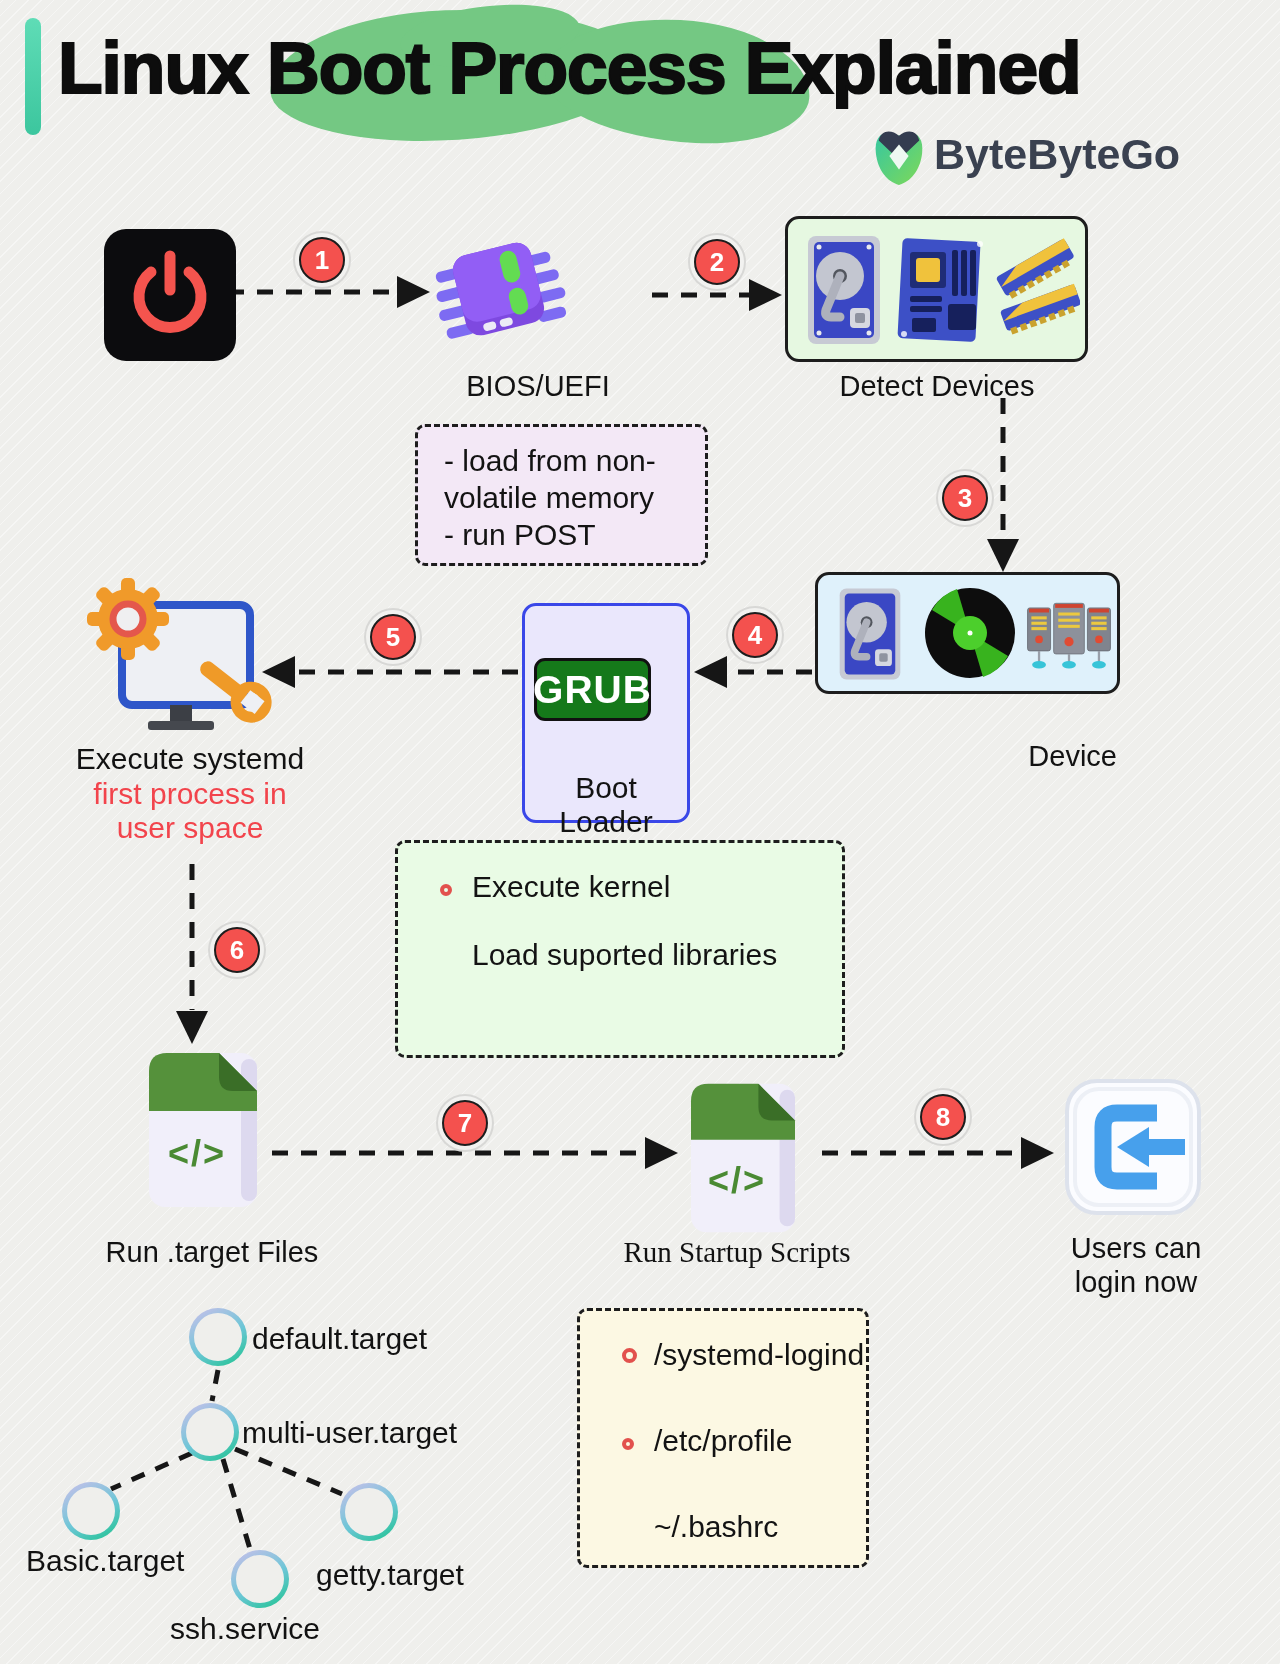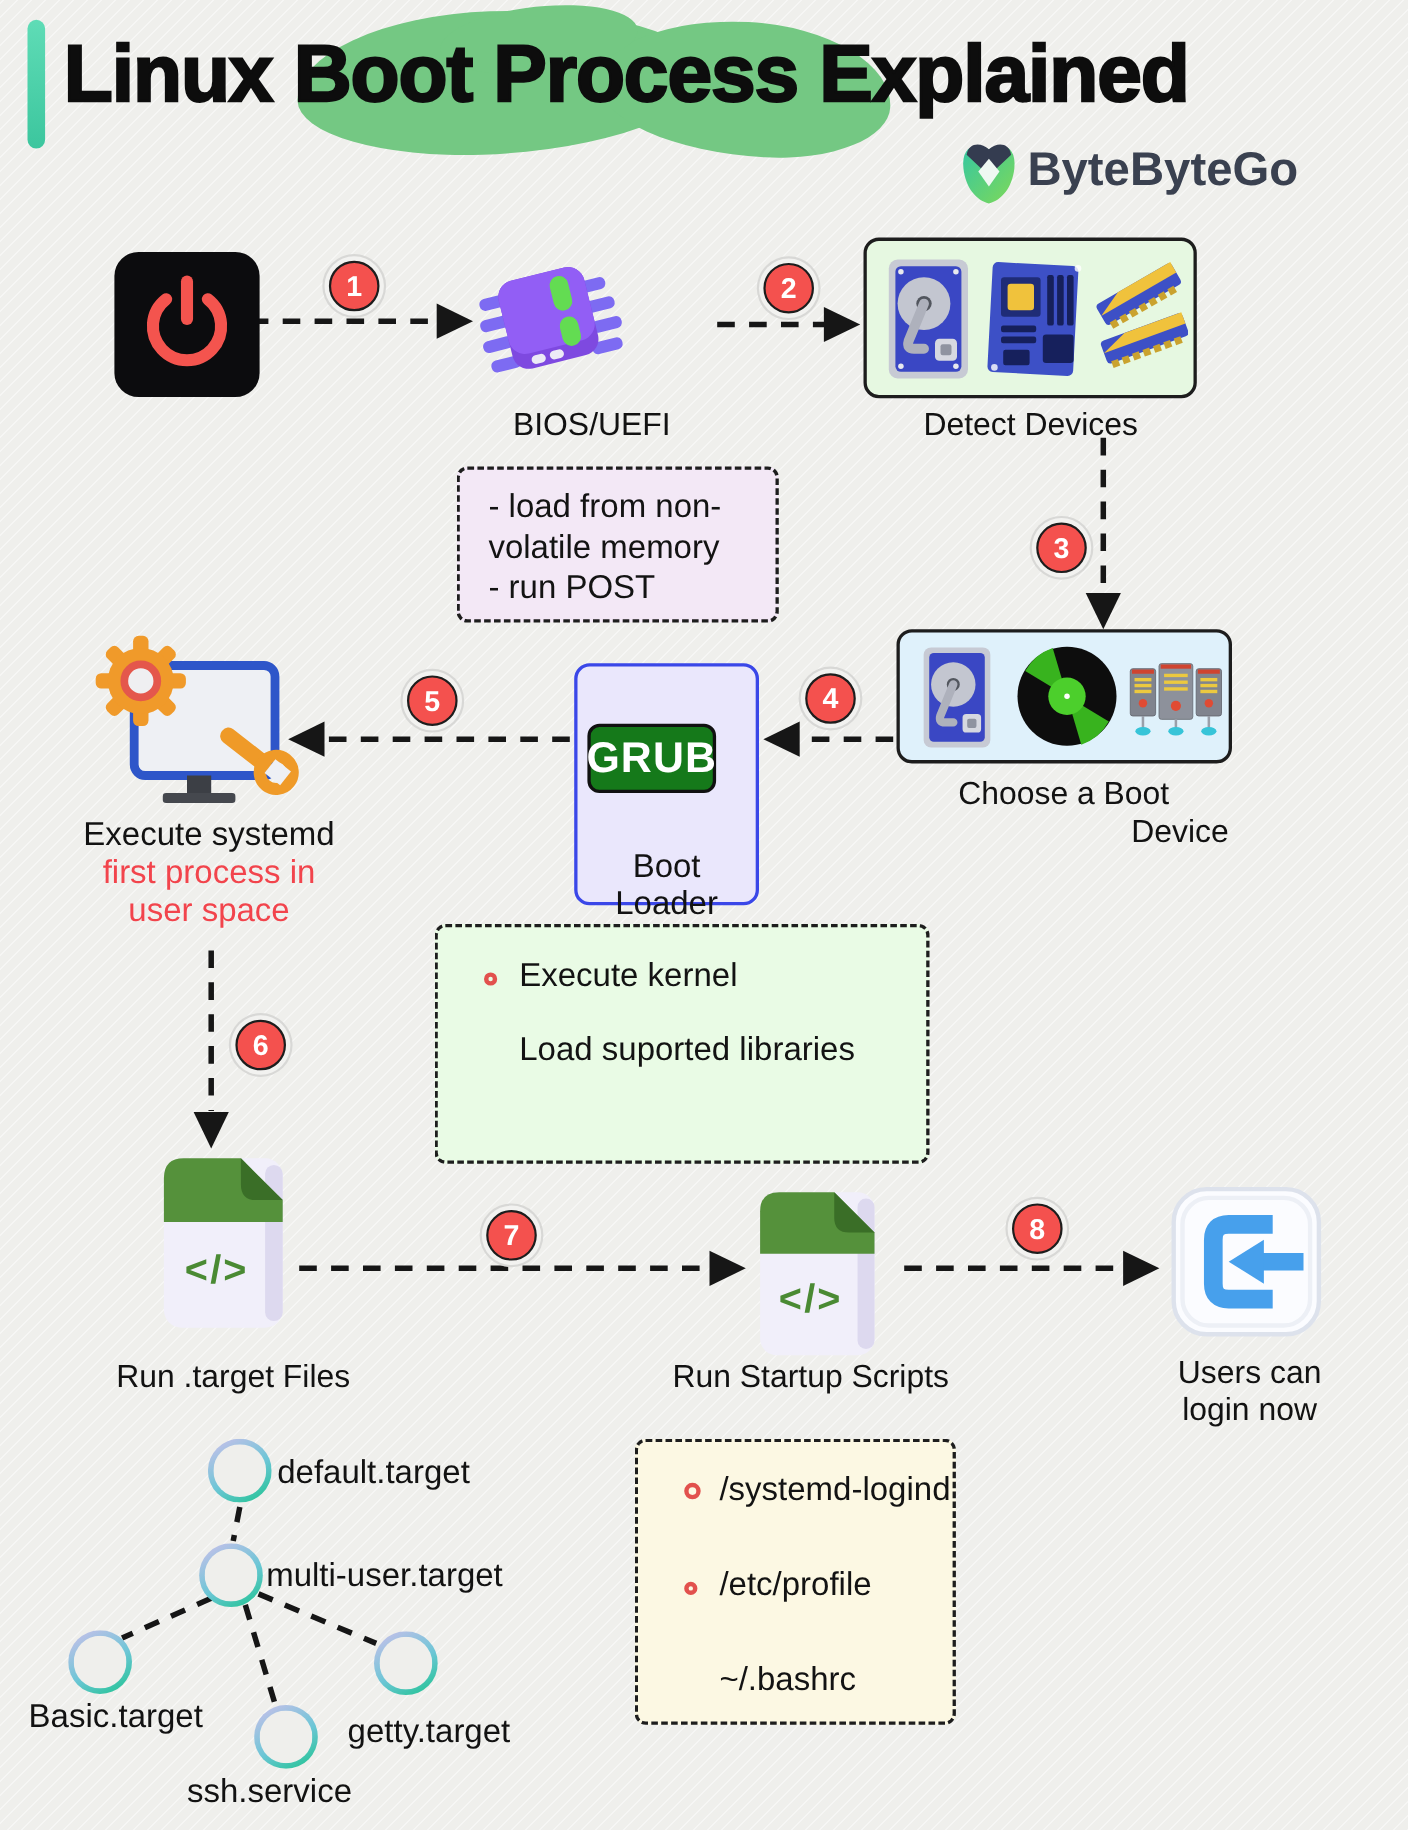--- a/index.html
+++ b/index.html
@@ -255,21 +255,20 @@
       </g>
       <circle cx="17" cy="57" r="5" fill="#e04b33"></circle>
         <circle cx="95" cy="57" r="5" fill="#e04b33"></circle>
         <circle cx="56" cy="60" r="6" fill="#e04b33"></circle>
       <path d="M17 72 V87 M56 76 V87 M95 72 V87" stroke="#9aa0aa" stroke-width="3"></path>
       <ellipse cx="17" cy="90" rx="9" ry="5" fill="#37c4d8"></ellipse>
         <ellipse cx="56" cy="90" rx="9" ry="5" fill="#37c4d8"></ellipse>
         <ellipse cx="95" cy="90" rx="9" ry="5" fill="#37c4d8"></ellipse>
     </svg>
   </div>
-  <div class="abs lbl" style="left:817px; top:706px;">Choose a Boot</div>
   <div class="abs lbl" style="left:817px; top:740px;text-align:right;">Device</div>
 
   <div class="abs grub-box">
     <div class="grub-green">GRUB</div>
     <div class="grub-sub">
       <div>Boot</div>
       <div>Loader</div>
     </div>
   </div>
 
@@ -324,21 +323,21 @@
   <div class="abs code-glyph" style="left:168px; top:1133px;">&lt;/&gt;</div>
   <div class="abs lbl" style="left:62px; top:1236px;">Run .target Files</div>
 
   <svg class="abs icon" style="left:683px; top:1080px;" width="120" height="156" viewBox="0 0 120 162">
     <rect x="6" y="4" width="108" height="154" rx="16" fill="#f1effa"></rect>
     <rect x="98" y="10" width="16" height="142" rx="8" fill="#ddd9ef"></rect>
     <path d="M6 62 V22 Q6 4 24 4 H76 L114 42 V62 Z" fill="#55913b"></path>
     <path d="M76 4 L114 42 H90 Q76 42 76 28 Z" fill="#3a6e27"></path>
   </svg>
   <div class="abs code-glyph" style="left:708px; top:1160px;">&lt;/&gt;</div>
-  <div class="abs lbl" style="left:587px; top:1236px;">Run Startup Scripts</div>
+  <div class="abs lbl" style="left:587px; top:1236px;font-family:Liberation Serif, serif;">Run Startup Scripts</div>
 
   <svg class="abs icon" style="left:1063px; top:1077px;" width="140" height="140" viewBox="0 0 140 140">
     <rect x="4" y="4" width="132" height="132" rx="30" fill="#fbfcff"></rect>
     <rect x="4" y="4" width="132" height="132" rx="30" fill="none" stroke="#dde2ec" stroke-width="4"></rect>
     <rect x="12" y="12" width="116" height="116" rx="24" fill="none" stroke="#edf0f6" stroke-width="4"></rect>
     <path d="M94 36 H54 Q40 36 40 50 V90 Q40 104 54 104 H94" fill="none" stroke="#47a0ec" stroke-width="17" stroke-linejoin="round"></path>
     <path d="M122 70 H84" stroke="#47a0ec" stroke-width="16"></path>
     <polygon points="54,70 86,50 86,90" fill="#47a0ec"></polygon>
   </svg>
   <div class="abs lbl" style="left:986px; top:1232px;">Users can</div>

